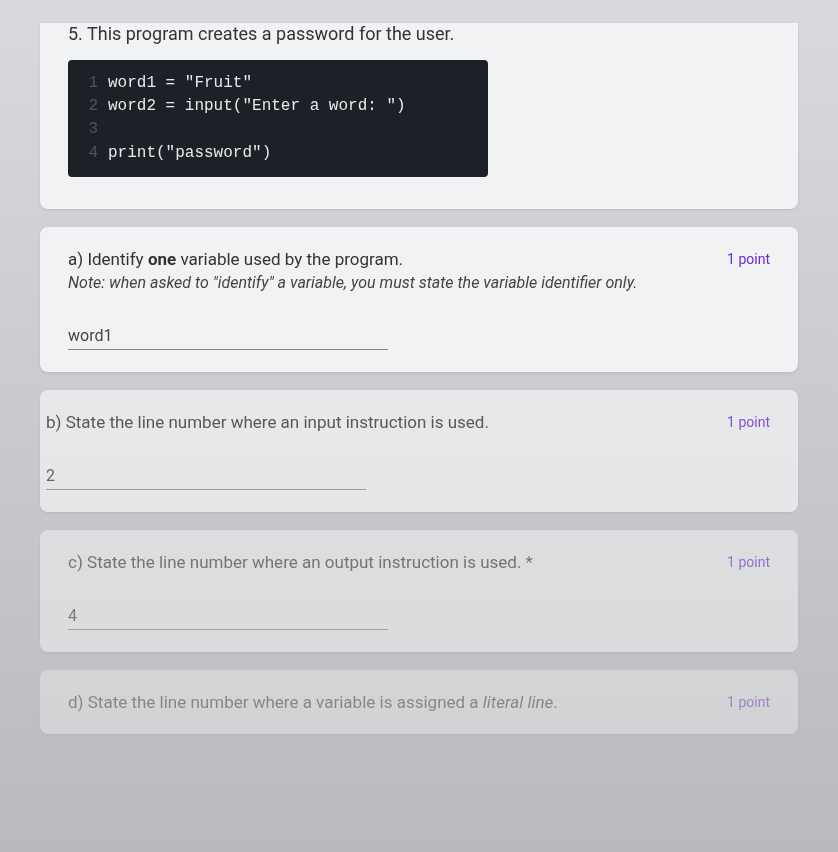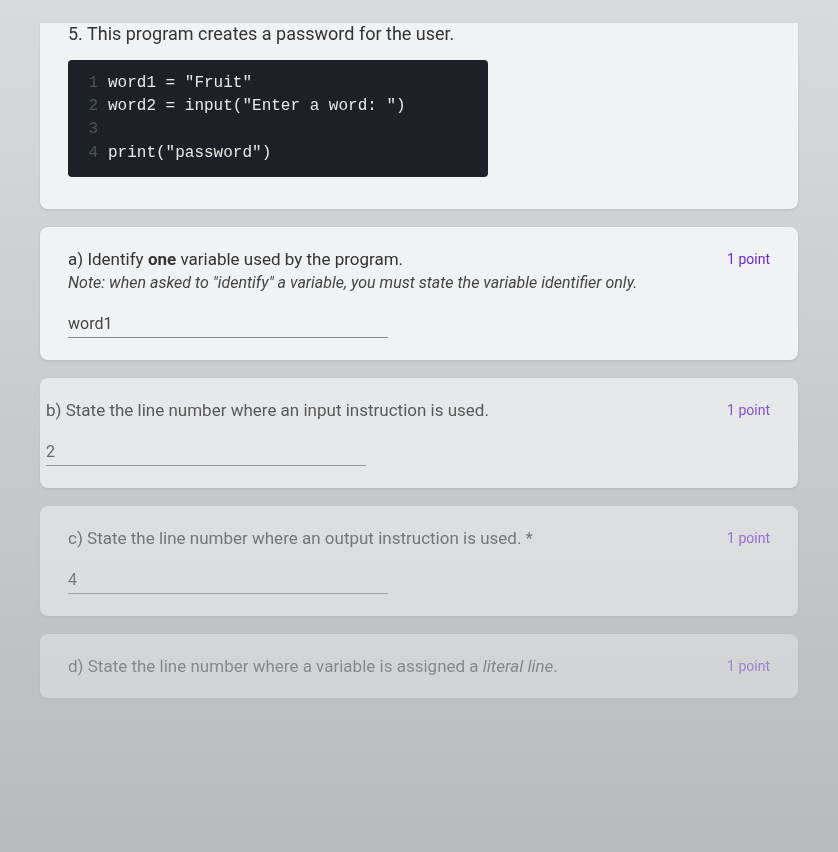--- a/index.html
+++ b/index.html
@@ -87,21 +87,21 @@
       font-style: italic;
       margin-top: 4px;
     }
     .points {
       font-size: 14px;
       color: #6d28d9;
       white-space: nowrap;
       margin-top: 2px;
     }
     .answer-field {
-      margin-top: 18px;
+      margin-top: 30px;
       border: none;
       border-bottom: 1px solid #888;
       background: transparent;
       font-size: 16px;
       color: #444;
       padding: 4px 0;
       width: 320px;
       outline: none;
       font-family: inherit;
     }

